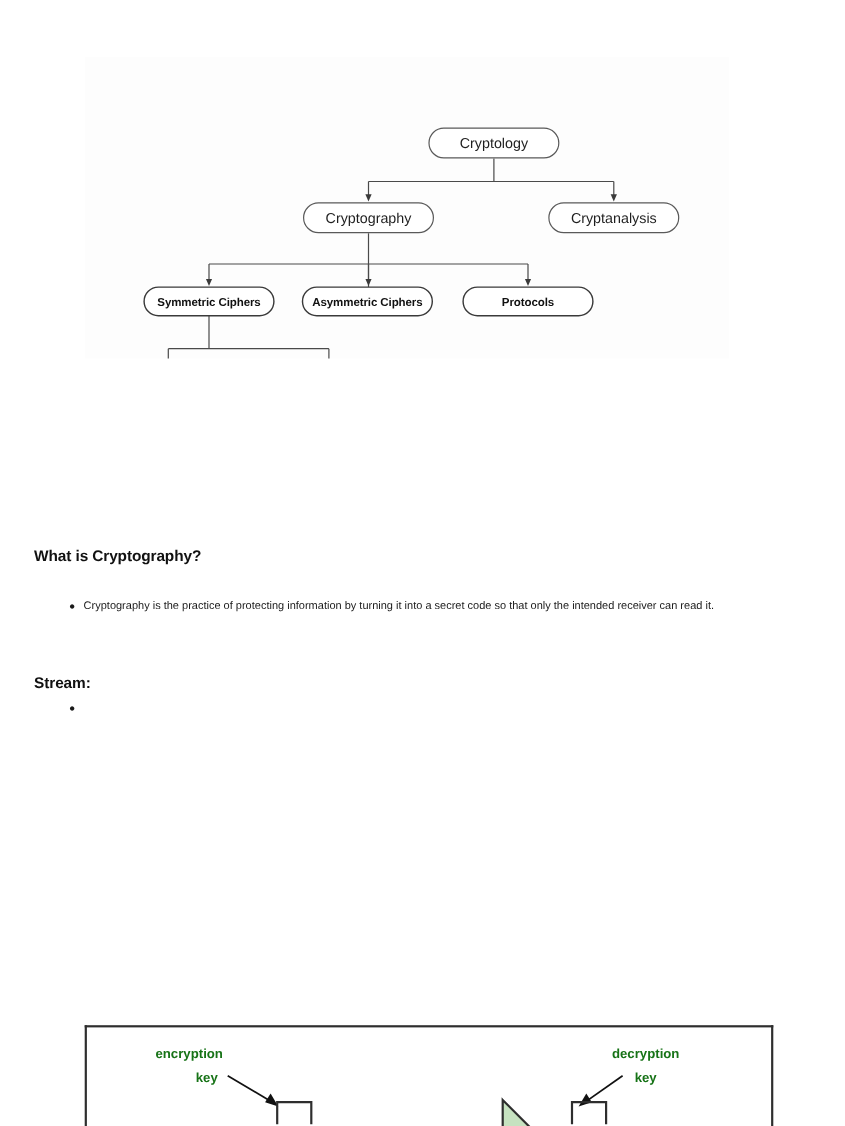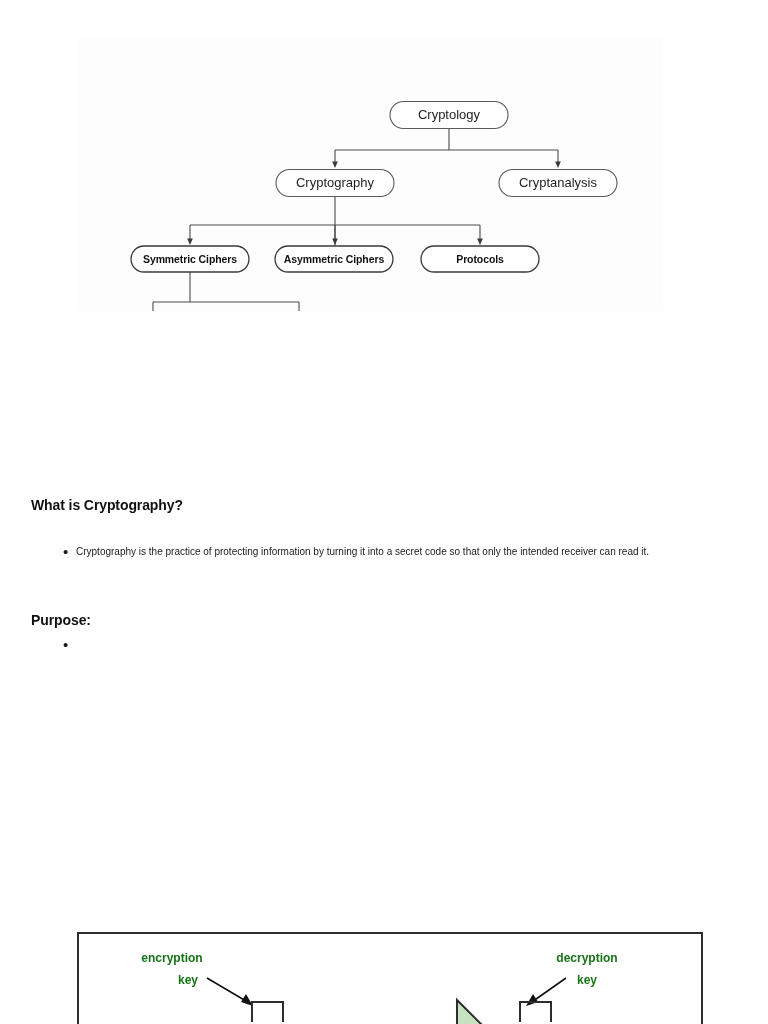--- a/index.html
+++ b/index.html
@@ -13,21 +13,21 @@
     position: relative;
     overflow: hidden;
     font-family: "Liberation Sans", sans-serif;
     color: #1a1a1a;
   }
 
   
   #flowchart-figure {
     position: absolute;
     left: 77px;
-    top: 37px;
+    top: 52px;
     width: 586px;
     height: 274px;
     background: #fdfdfd;
   }
   #flowchart-svg {
     position: absolute;
     left: 0;
     top: 0;
     width: 586px;
     height: 274px;
@@ -225,21 +225,21 @@
   </svg>
 </div>
 
 <div class="heading" id="heading-what-is">What is Cryptography?</div>
 
 <div class="bullet-row" id="bullet-definition">
   <span class="bullet-dot">•</span>
   <span class="bullet-text">Cryptography is the practice of protecting information by turning it into a secret code so that only the intended receiver can read it.</span>
 </div>
 
-<div class="heading" id="heading-purpose">Purpose:</div>
+<div class="heading" id="heading-purpose">Stream:</div>
 
 <div class="bullet-row" id="bullet-purpose">
   <span class="bullet-dot">•</span>
 </div>
 
 <div id="encryption-figure">
   <svg id="encryption-svg" viewBox="0 0 622 90">
 
     <text class="green-label" x="93" y="28" text-anchor="middle">encryption</text>
     <text class="green-label" x="109" y="50" text-anchor="middle">key</text>

